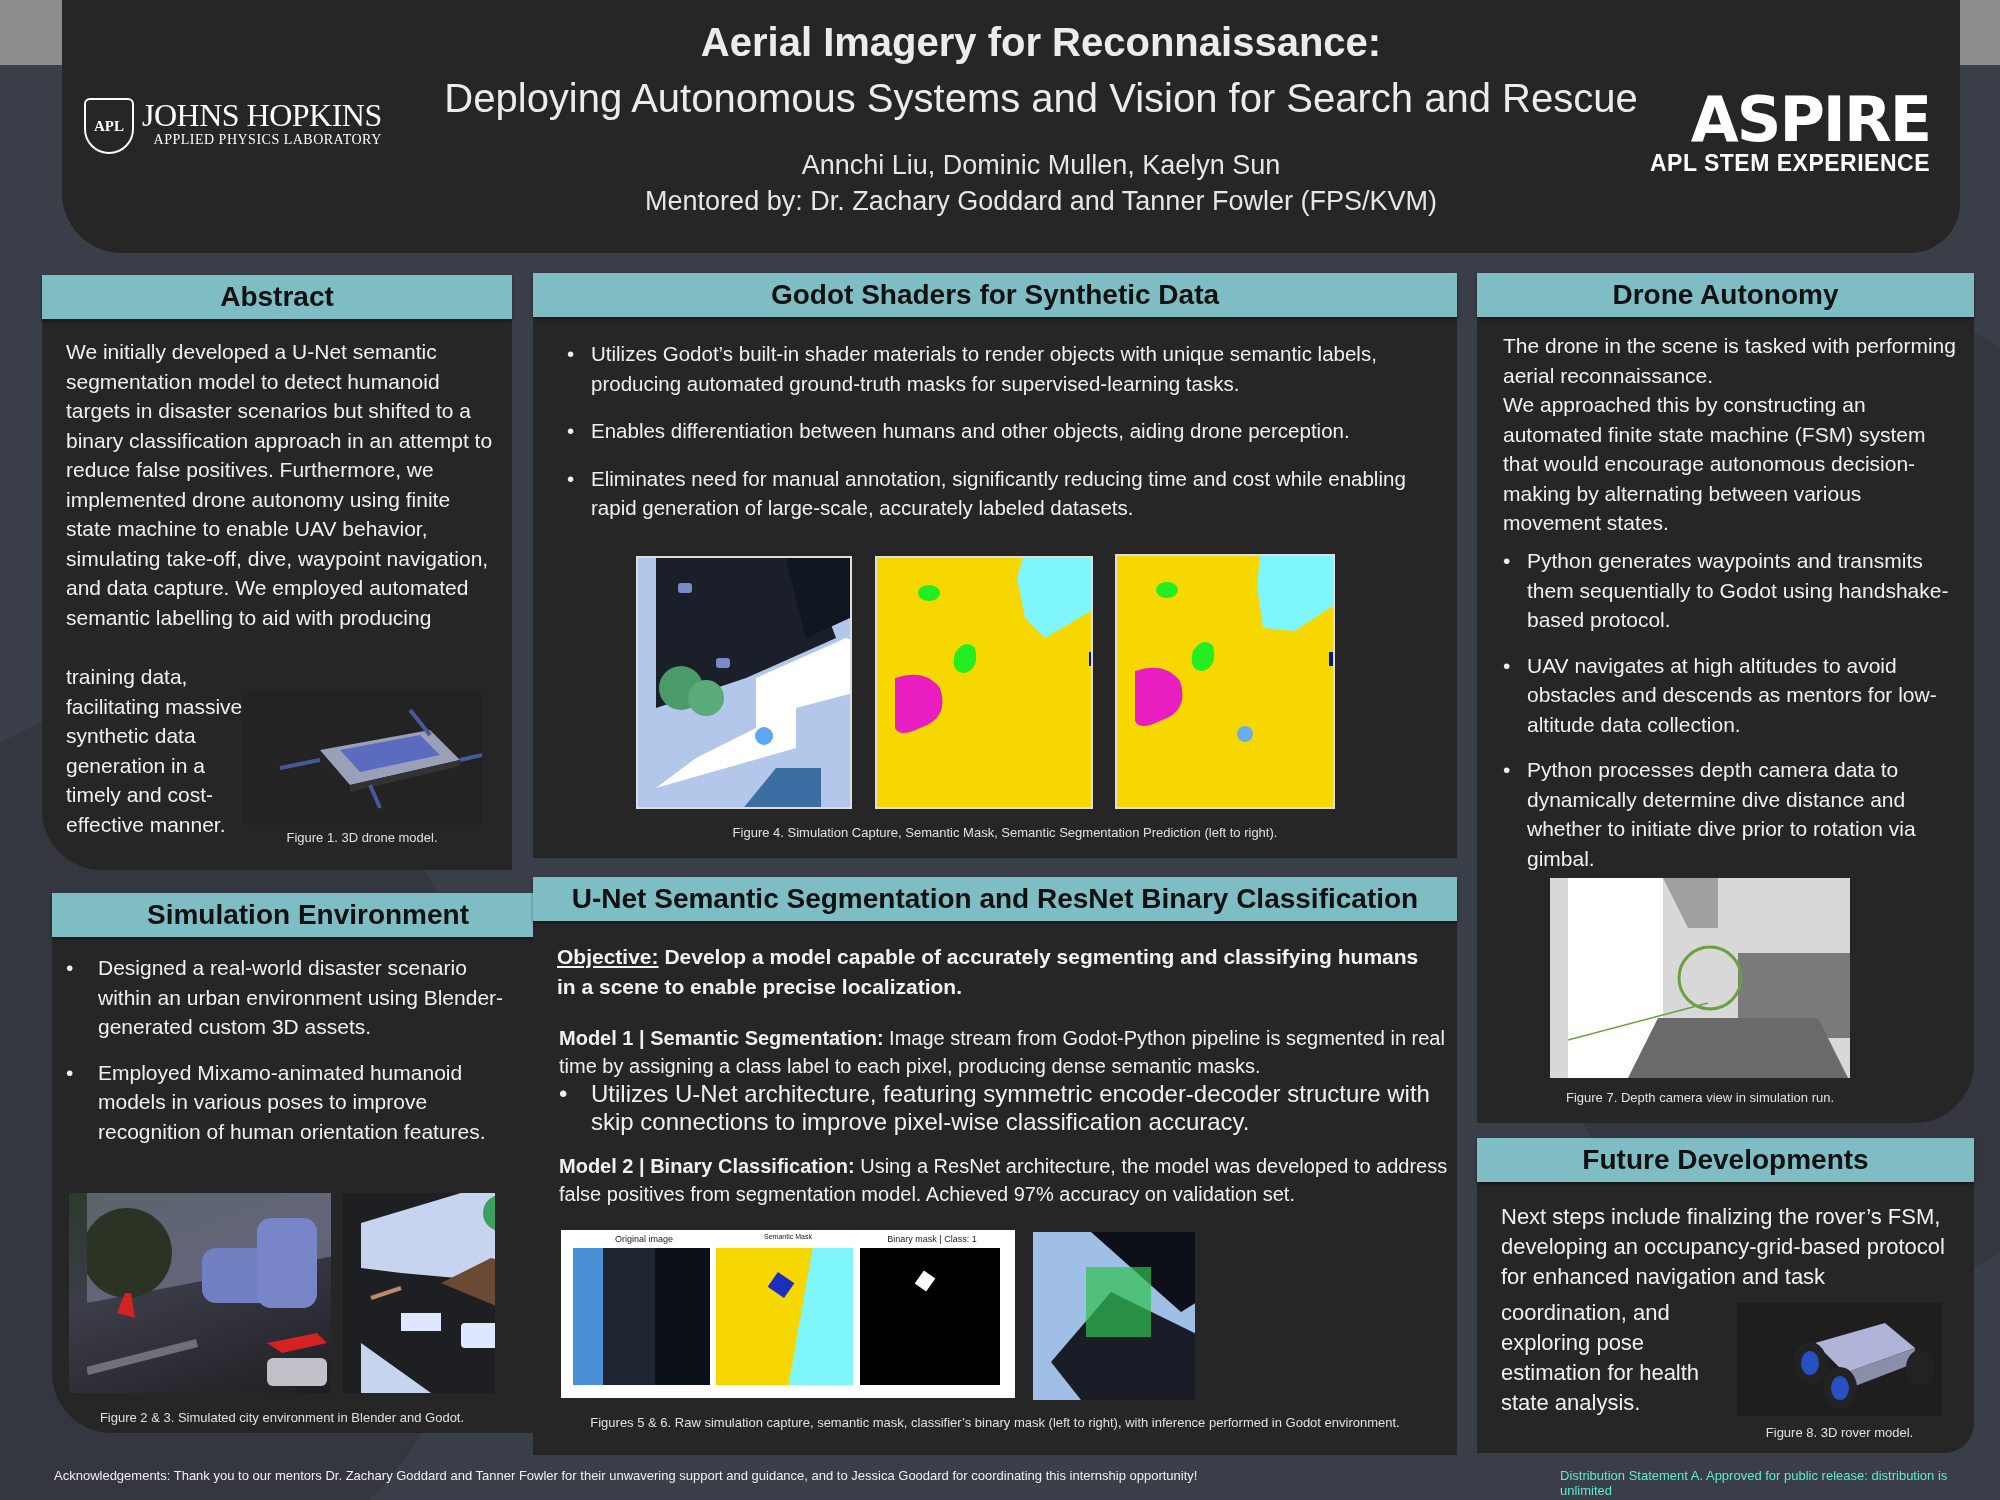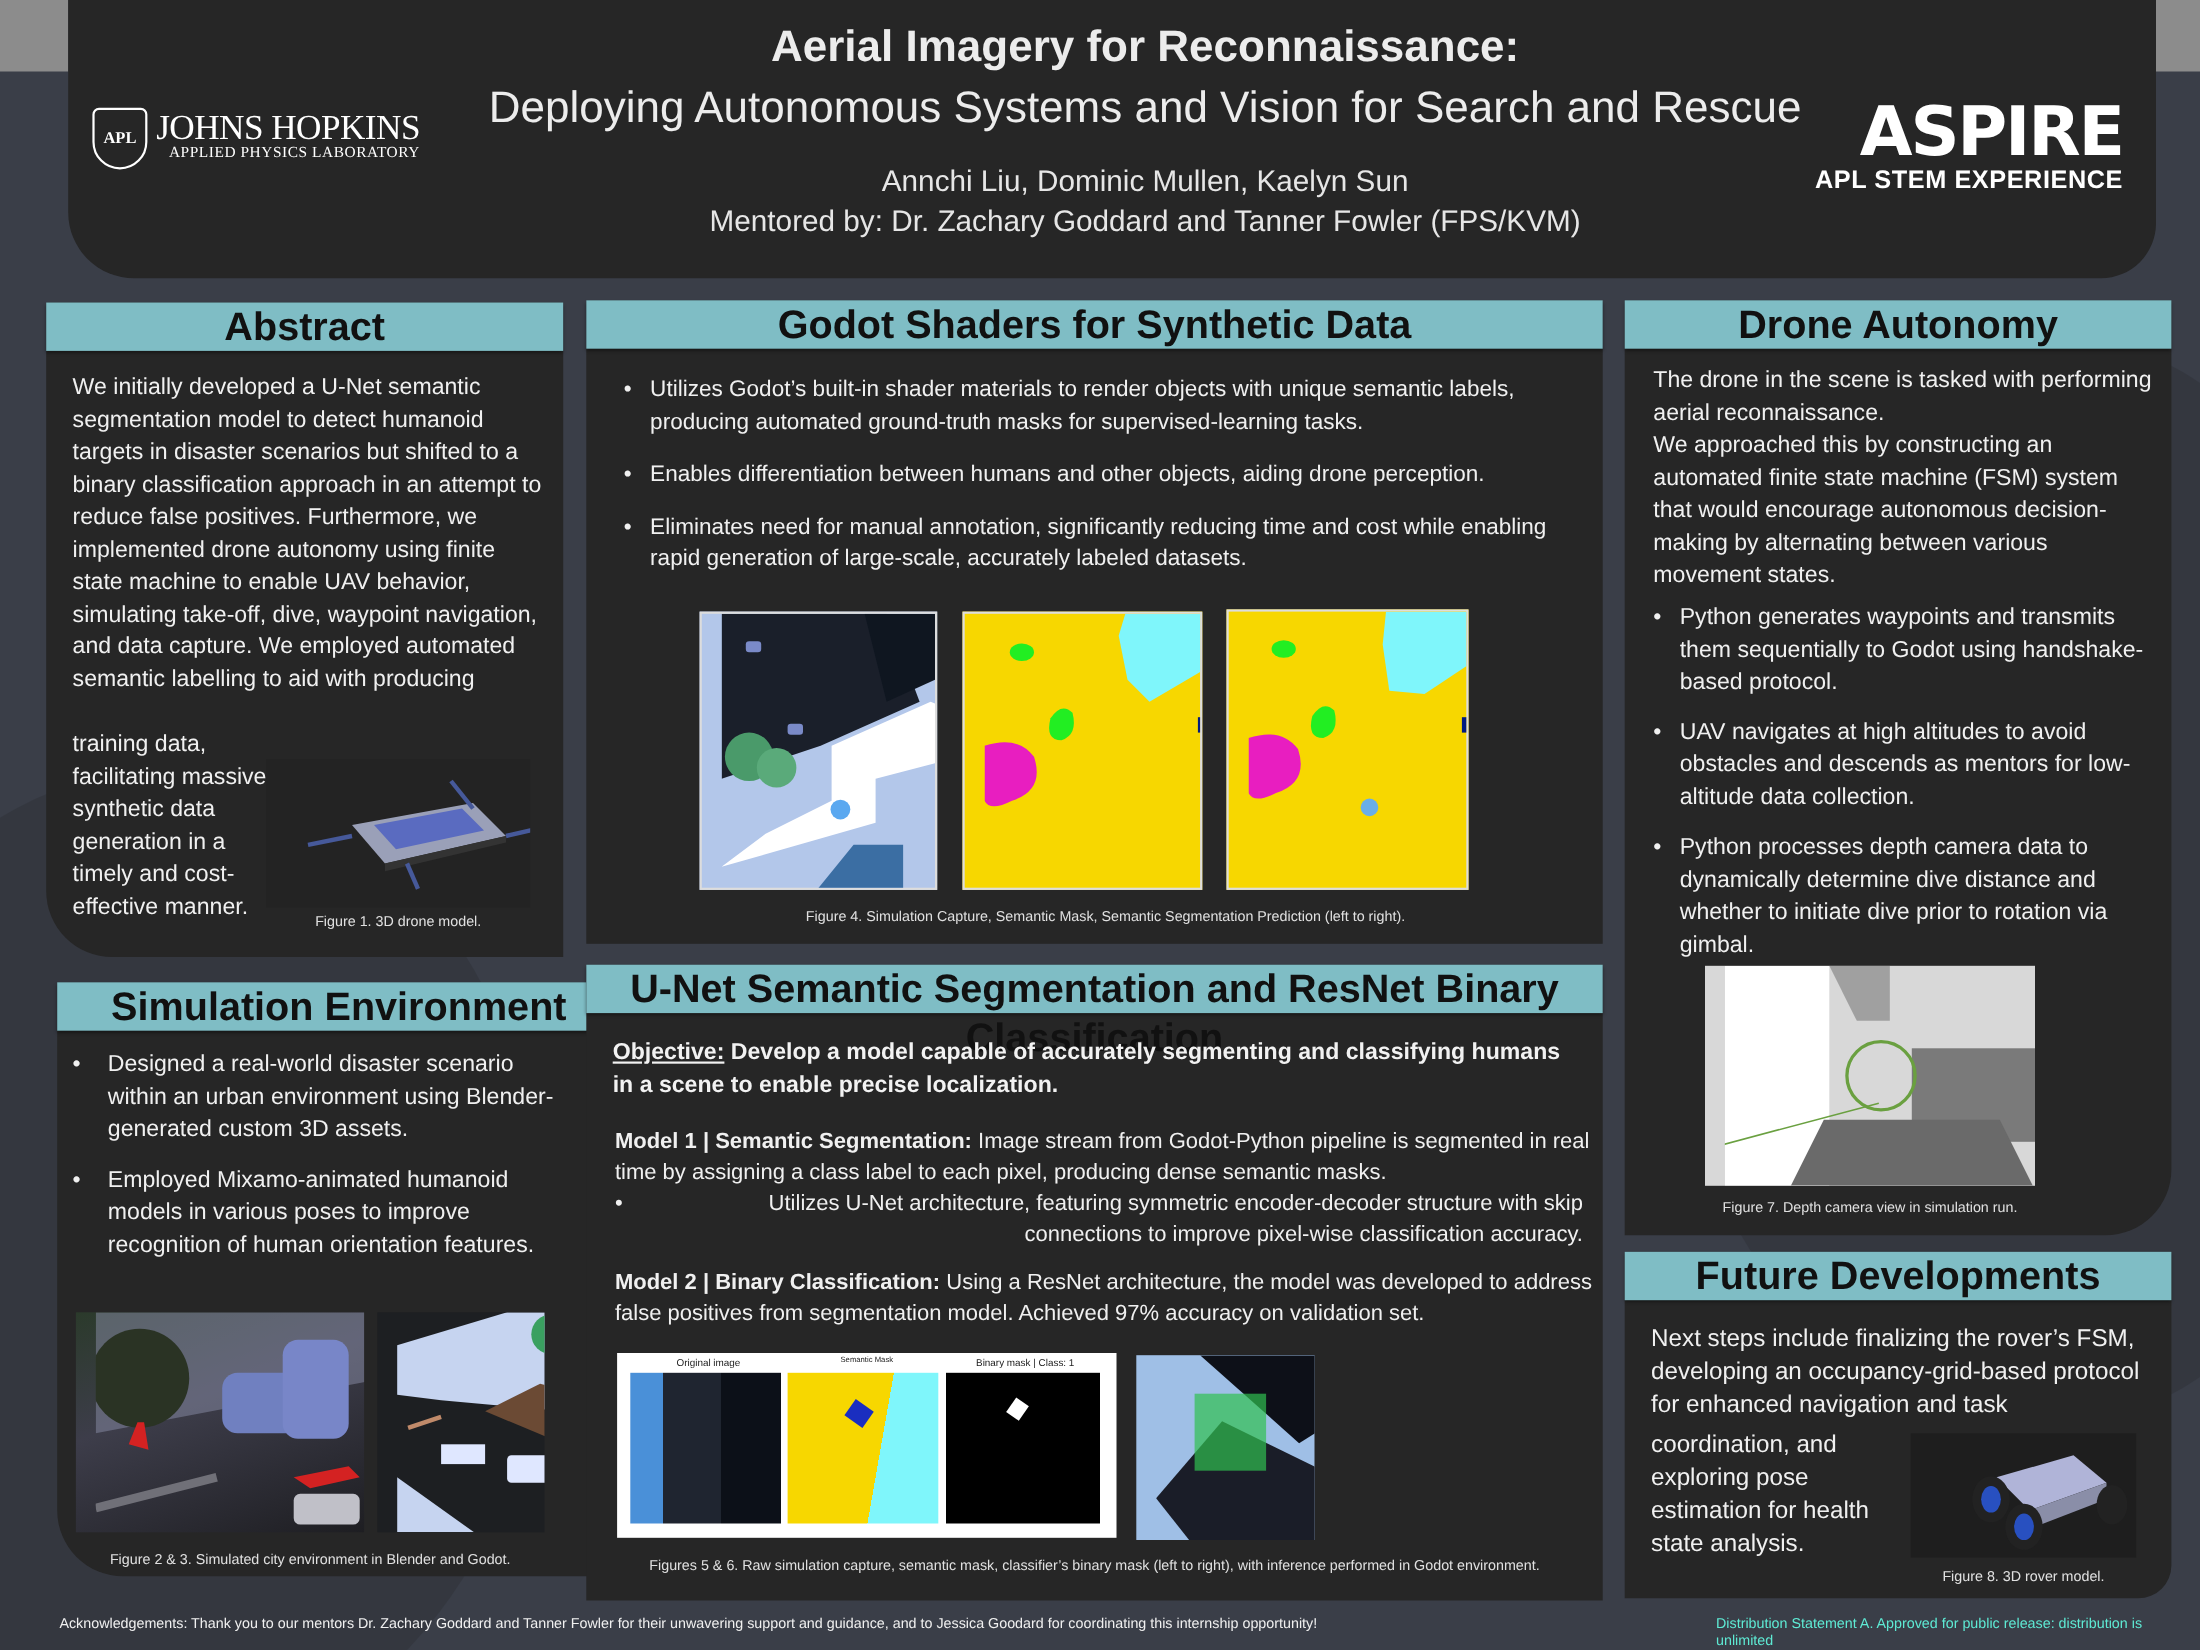--- a/index.html
+++ b/index.html
@@ -30,21 +30,21 @@
   .jhu-name { font-size: 32px; letter-spacing: -0.5px; line-height: 34px; }
   .jhu-sub { font-size: 14px; letter-spacing: 0.5px; }
 
   .aspire { position: absolute; right: 30px; top: 90px; text-align: right; color: #fff; }
   .aspire-main { font-size: 62px; font-weight: bold; letter-spacing: -2px; line-height: 60px; font-family: "DejaVu Sans", sans-serif; }
   .aspire-sub { font-size: 23px; font-weight: bold; font-family: Liberation Sans, sans-serif; letter-spacing: 0.5px; }
 
   .panel { position: absolute; background: #262626; }
   .panel-head {
     position: absolute; left: 0; top: 0; width: 100%; height: 44px;
-    background: #7fbdc5; color: #111; font-weight: bold; font-size: 36px;
+    background: #7fbdc5; color: #111; font-weight: bold; font-size: 28px;
     text-align: center; line-height: 44px; box-shadow: 0 2px 3px rgba(0,0,0,0.4);
   }
   .body-text { font-size: 21px; line-height: 29.5px; color: #f0f0f0; }
   .caption { font-size: 13px; color: #e0e0e0; text-align: center; }
   ul.bul { list-style: none; }
   ul.bul li { position: relative; padding-left: 24px; margin-bottom: 16px; }
   ul.bul li::before { content: "•"; position: absolute; left: 0; top: 0; }
 
   .img-box { position: absolute; overflow: hidden; padding-left: 18px; }
 
@@ -171,21 +171,21 @@
 </div>
 
 <div class="panel" style="left:533px;top:877px;width:924px;height:578px;">
   <div class="panel-head">U-Net Semantic Segmentation and ResNet Binary Classification</div>
   <div style="position:absolute;left:24px;top:65px;width:880px;font-size:21px;line-height:30px;font-weight:bold;">
     <span style="text-decoration:underline;">Objective:</span><span> Develop a model capable of accurately segmenting and classifying humans in a scene to enable precise localization.</span>
   </div>
   <div class="body-text" style="position:absolute;left:26px;top:147px;width:890px;font-size:20px;line-height:28px;">
     <span style="font-weight:bold;">Model 1 | Semantic Segmentation:</span><span>  Image stream from Godot-Python pipeline is segmented in real time by assigning a class label to each pixel, producing dense semantic masks.</span>
   </div>
-  <ul class="bul body-text" style="position:absolute;left:26px;top:203px;width:880px;font-size:20px;line-height:28px;text-align:right;">
+  <ul class="bul body-text" style="position:absolute;left:26px;top:203px;width:880px;font-size:24px;line-height:28px;">
     <li style="padding-left:32px;">Utilizes U-Net architecture, featuring symmetric encoder-decoder structure with skip connections to improve pixel-wise classification accuracy.</li>
   </ul>
   <div class="body-text" style="position:absolute;left:26px;top:275px;width:890px;font-size:20px;line-height:28px;">
     <span style="font-weight:bold;">Model 2 | Binary Classification:</span><span> Using a ResNet architecture, the model was developed to address false positives from segmentation model. Achieved 97% accuracy on validation set.</span>
   </div>
 
   <div class="img-box" style="left:28px;top:353px;width:454px;height:168px;background:#fff;">
     <div style="position:absolute;left:12px;top:4px;width:142px;text-align:center;font-size:9px;color:#222;">Original image</div>
     <div style="position:absolute;left:156px;top:3px;width:142px;text-align:center;font-size:7px;color:#222;">Semantic Mask</div>
     <div style="position:absolute;left:300px;top:4px;width:142px;text-align:center;font-size:9px;color:#222;">Binary mask | Class: 1</div>

